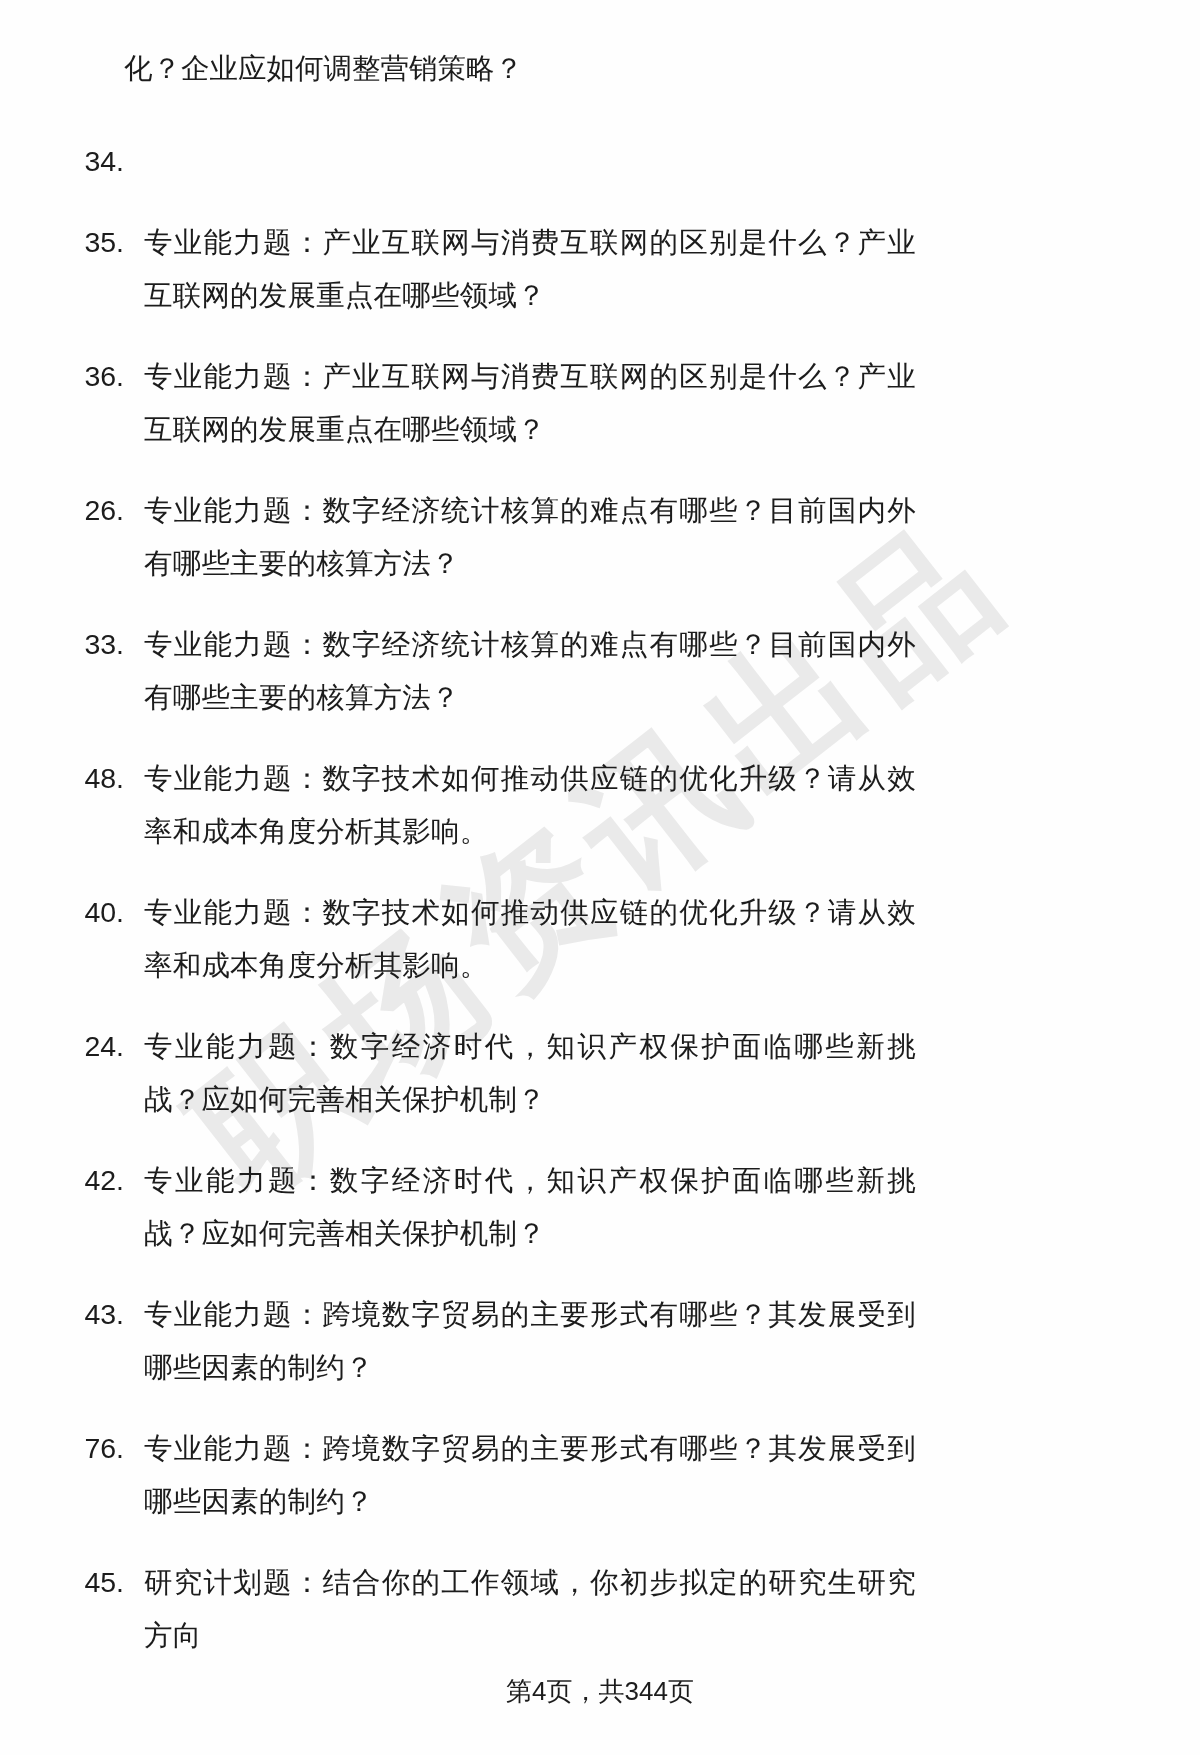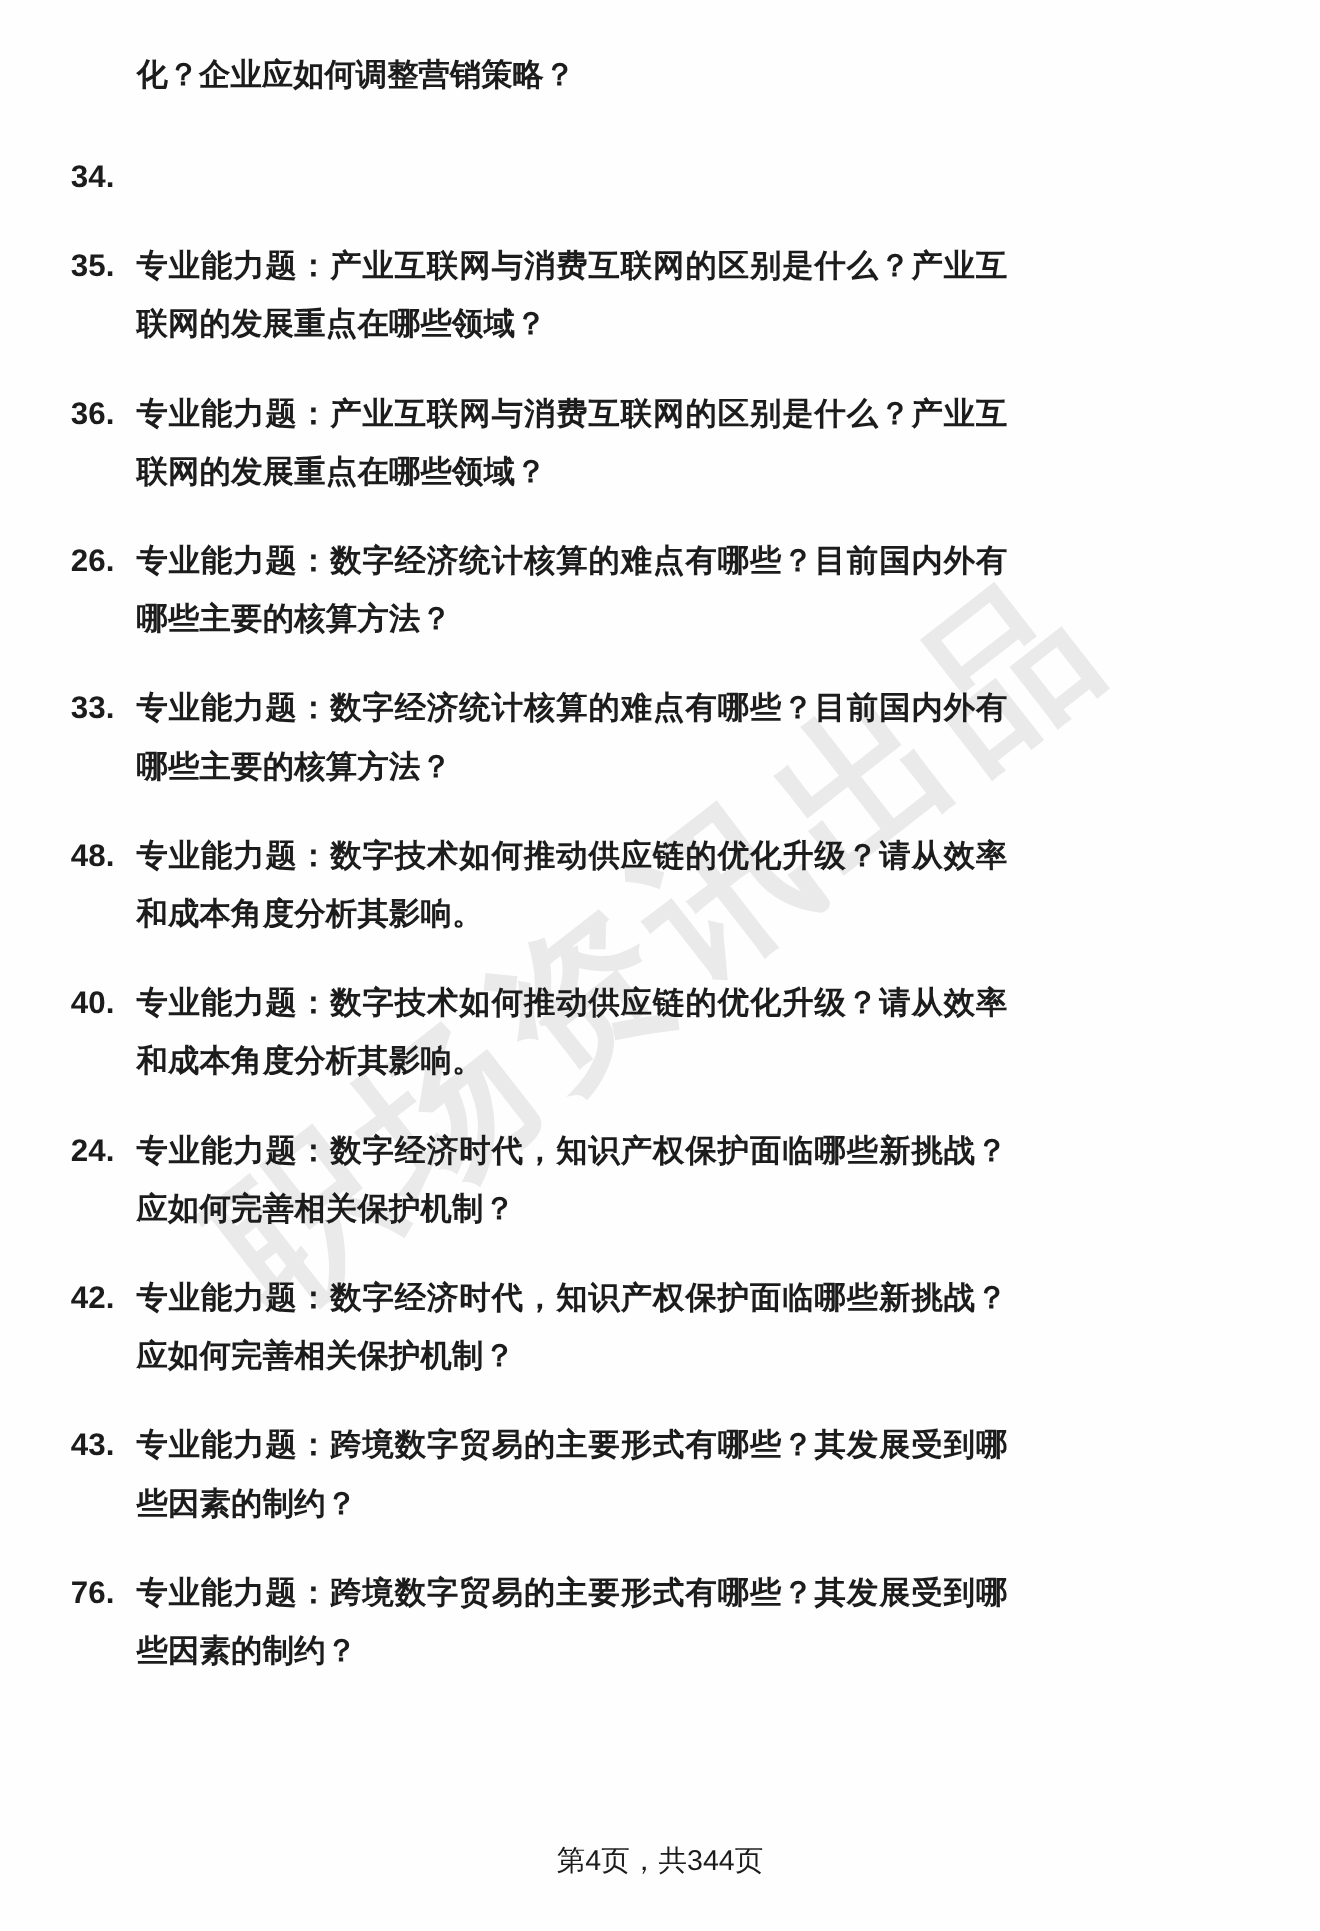--- a/index.html
+++ b/index.html
@@ -47,33 +47,32 @@
     margin-top: -40px;
   }
 
   .content {
     position: absolute;
     left: 0;
     top: 0;
     width: 1036px;
     padding: 42px 0 0 0;
     z-index: 3;
-    font-weight: bold;
   }
 
   .q-list {
     list-style: none;
     margin: 0;
     padding: 0;
   }
 
   .q-item {
     display: flex;
     align-items: flex-start;
-    padding: 0 120px 0 52px;
+    padding: 0 120px 0 72px;
     margin-bottom: 28px;
   }
 
   .q-num {
     width: 72px;
     flex: 0 0 72px;
     text-align: right;
     padding-right: 20px;
     box-sizing: border-box;
     font-size: 28.5px;
@@ -174,19 +173,23 @@
       <li class="q-item">
         <span class="q-num">43.</span>
         <span class="q-text">专业能力题：跨境数字贸易的主要形式有哪些？其发展受到哪些因素的制约？</span>
       </li>
 
       <li class="q-item">
         <span class="q-num">76.</span>
         <span class="q-text">专业能力题：跨境数字贸易的主要形式有哪些？其发展受到哪些因素的制约？</span>
       </li>
 
+      <li class="q-item">
+        <span class="q-num">45.</span>
+        <span class="q-text">研究计划题：结合你的工作领域，你初步拟定的研究生研究方向</span>
+      </li>
 
     </ol>
   </div>
 
   <div class="footer">第4页，共344页</div>
 
 </div>
 
 </body></html>

